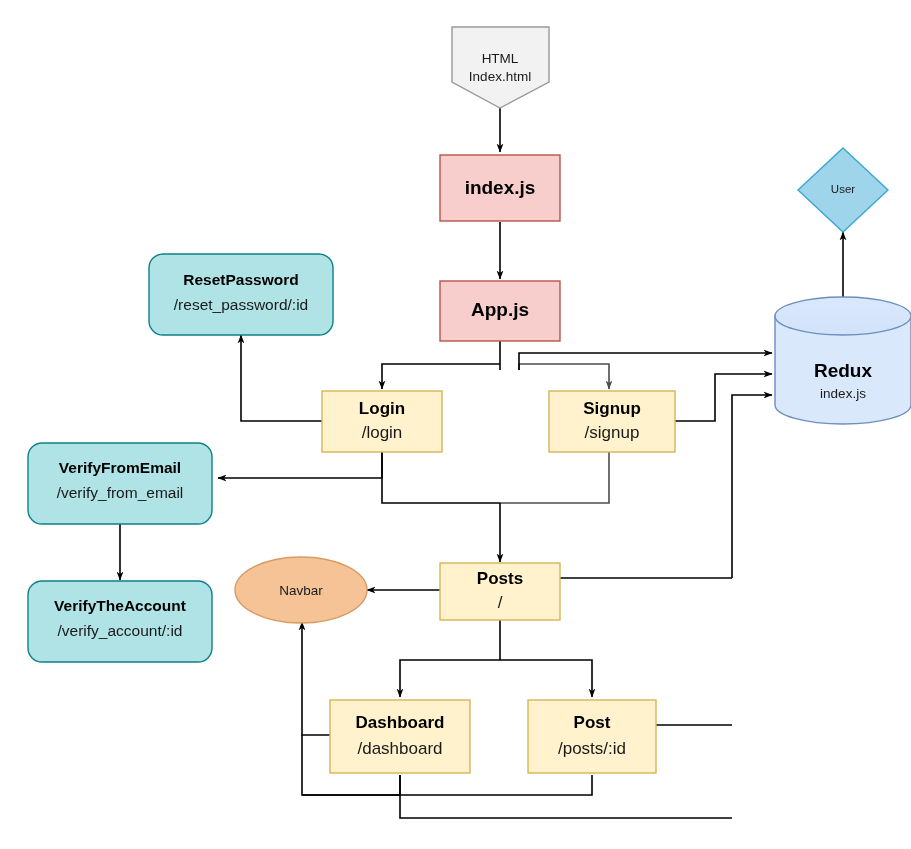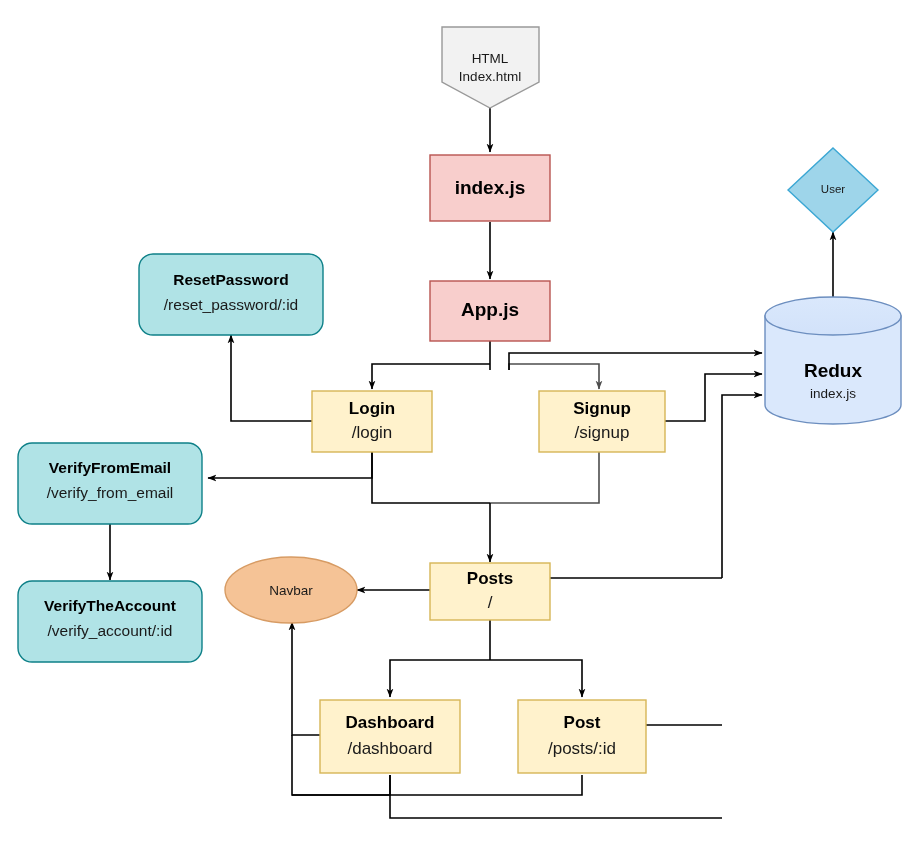--- a/index.html
+++ b/index.html
@@ -10,20 +10,21 @@
   body {
     width: 911px;
     height: 849px;
     font-family: "Liberation Sans", sans-serif;
     overflow: hidden;
   }
   #diagram-root {
     position: relative;
     width: 801px;
     height: 849px;
+    padding-left: 10px;
   }
   svg#flowchart {
     display: block;
     width: 911px;
     height: 849px;
   }
   .node-label-title {
     font-family: "Liberation Sans", sans-serif;
     font-weight: bold;
     fill: #000000;

